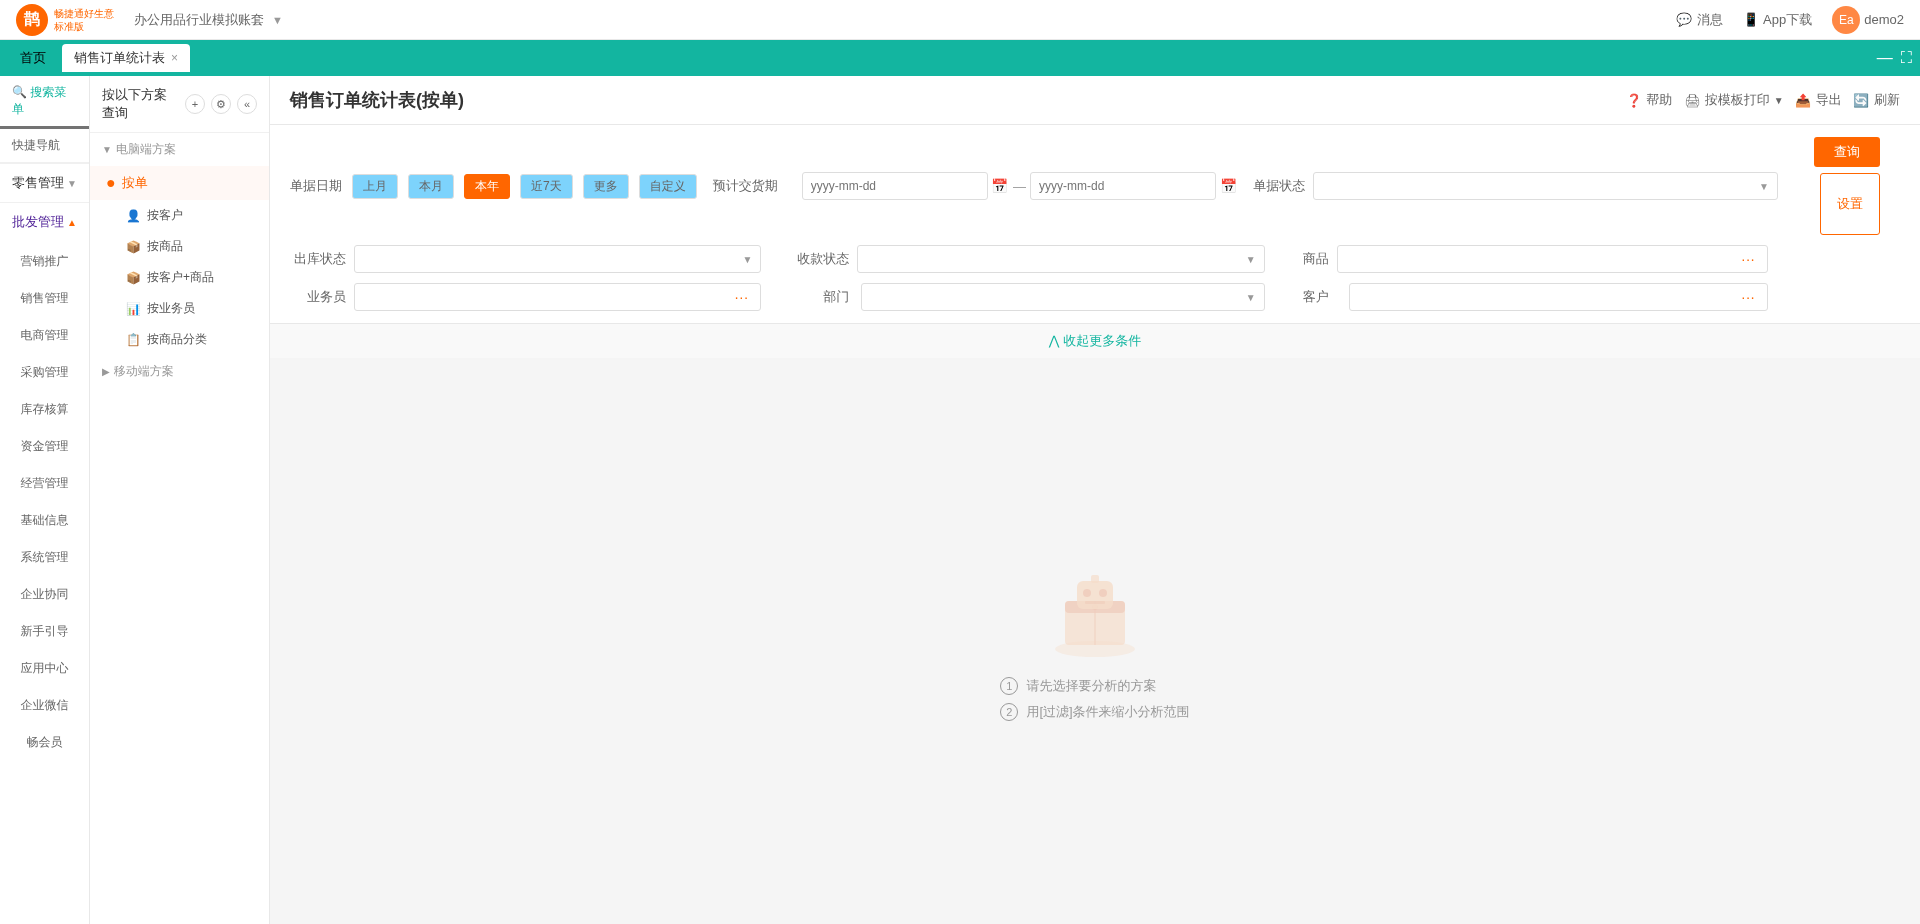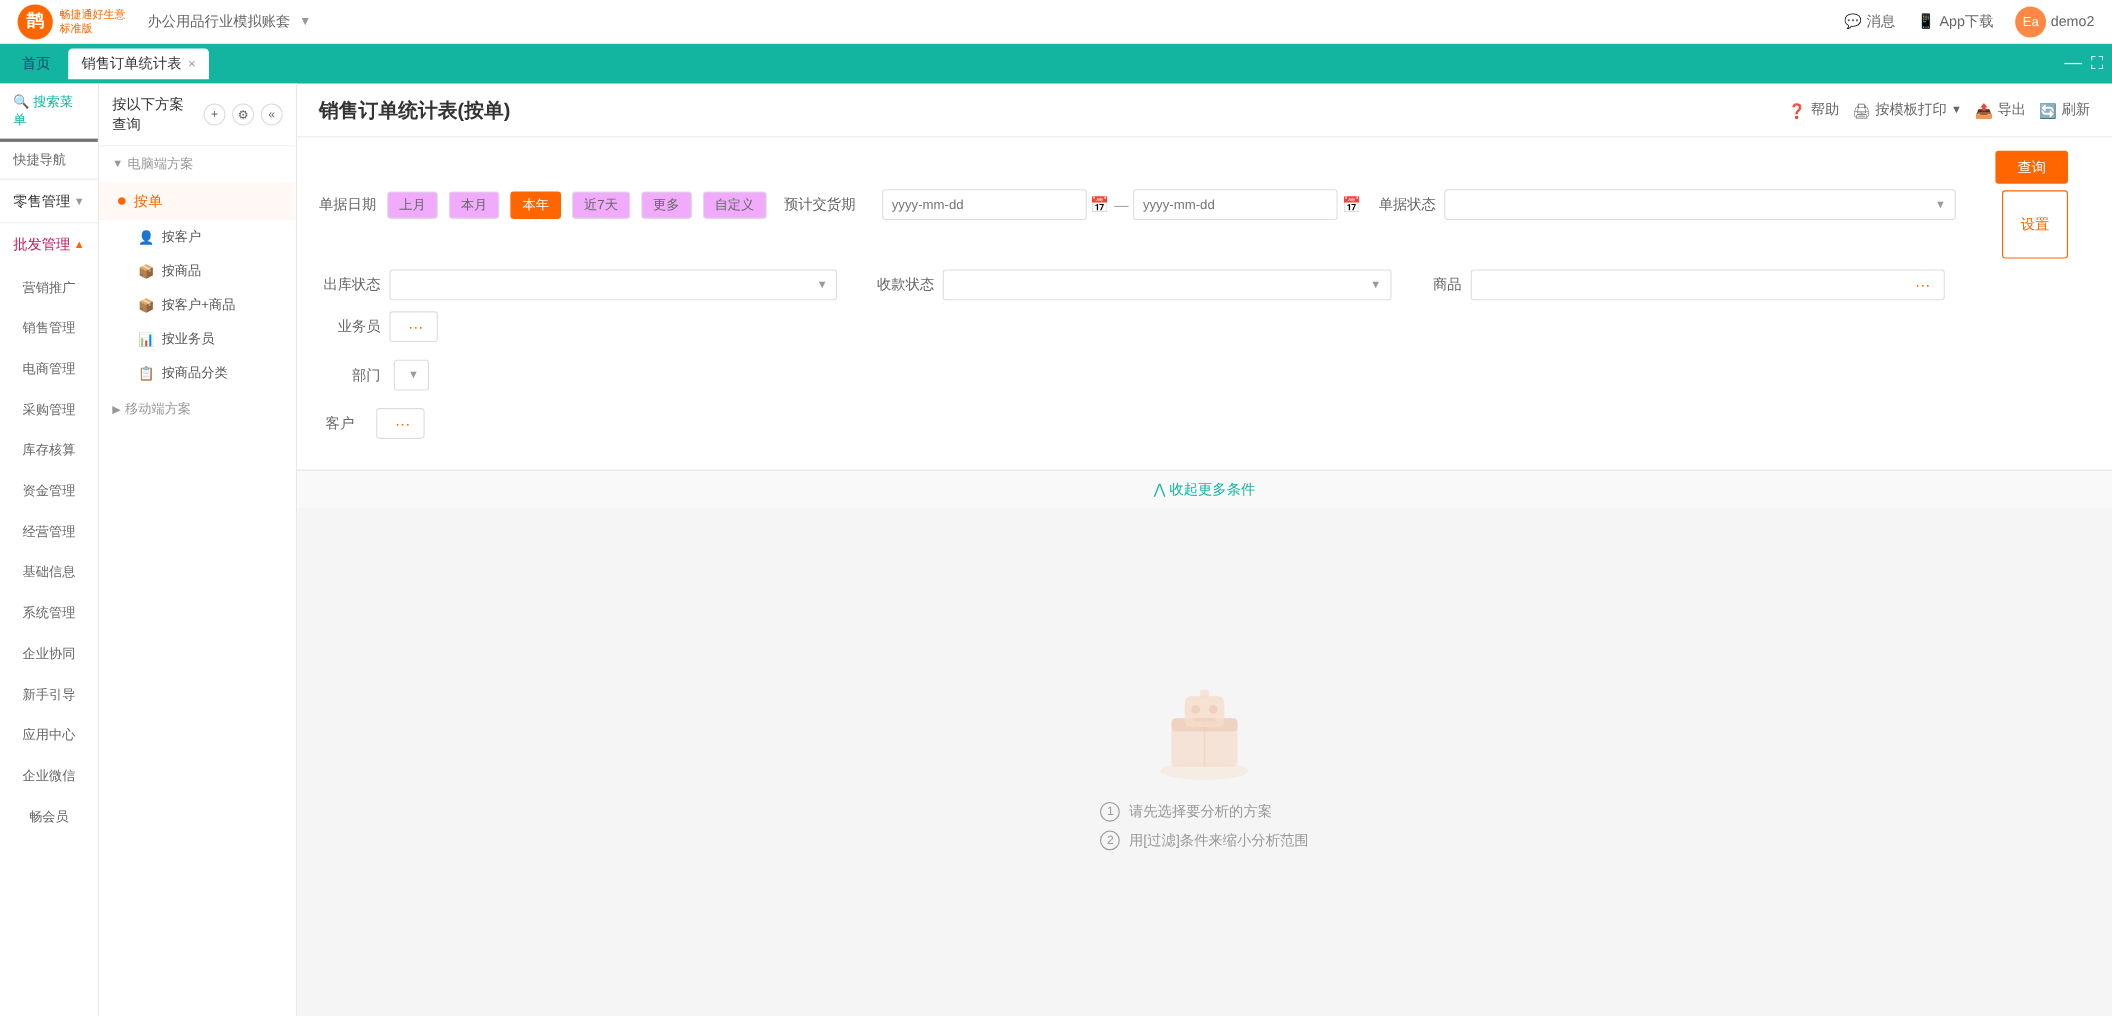--- a/index.html
+++ b/index.html
@@ -37,21 +37,21 @@
       gap: 4px;
     }
     .tab-item {
       height: 28px;
       padding: 0 12px;
       border-radius: 4px 4px 0 0;
       display: flex; align-items: center; gap: 6px;
       cursor: pointer; font-size: 13px; color: #fff;
     }
     .tab-item.active { background: #fff; color: #333; border-radius: 4px 4px 0 0; }
-    .tab-home { color: #0c4a6e; }
+    .tab-home { color: #000000; }
     .tab-close { font-size: 12px; color: #999; cursor: pointer; }
     .tab-bar-right { margin-left: auto; display: flex; align-items: center; gap: 8px; }
     .tab-bar-btn { color: #fff; cursor: pointer; font-size: 16px; }
 
     
     .main-layout { display: flex; height: calc(924px - 76px); }
 
     
     .sidebar {
       width: 90px;
@@ -97,21 +97,21 @@
       background: #fff;
       padding: 12px 20px 0 20px;
       border-bottom: 1px solid #e8e8e8;
       display: flex;
       align-items: center;
       justify-content: space-between;
     }
     .page-title { font-size: 18px; font-weight: bold; color: #333; padding-bottom: 12px; }
     .page-header-actions { display: flex; align-items: center; gap: 12px; padding-bottom: 12px; }
     .header-action-btn { display: flex; align-items: center; gap: 4px; color: #666; font-size: 13px; cursor: pointer; }
-    .date-btn { padding: 3px 10px; border: 1px solid #ddd; border-radius: 3px; background: #f0abfc; cursor: pointer; font-size: 12px; color: #666; }
+    .date-btn { padding: 3px 10px; border: 1px solid #ddd; border-radius: 3px; background: #7dd3fc; cursor: pointer; font-size: 12px; color: #666; }
     .date-btn.active { background: #ff6600; color: #fff; border-color: #ff6600; }
     .filter-ellipsis { color: #ff6600; cursor: pointer; font-size: 14px; padding: 0 4px; }
     .date-input { border: 1px solid #ddd; border-radius: 3px; padding: 4px 8px; font-size: 12px; color: #999; width: 130px; height: 28px; outline: none; }
     .date-icon { color: #ff6600; cursor: pointer; font-size: 14px; }
     .date-sep { color: #999; }
 
     .collapse-row { text-align: center; padding: 8px; cursor: pointer; color: #13b5a0; font-size: 13px; background: #f9f9f9; border-top: 1px solid #e8e8e8; }
 
     
     .query-btn {
@@ -228,21 +228,21 @@
       <span>搜索菜单</span>
     </div>
     <div class="sidebar-nav">
       <span>快捷导航</span>
     </div>
     <div class="sidebar-expand-item">
       <span>零售管理</span>
       <span style="font-size:10px; color:#999;">▼</span>
     </div>
     <div class="sidebar-expand-item" style="color:#ff6600;">
-      <span style="color:#be185d;">批发管理</span>
+      <span style="color:#4c1d95;">批发管理</span>
       <span style="font-size:10px; color:#ff6600;">▲</span>
     </div>
     <div class="sidebar-menu-item">
       <span>营销推广</span>
     </div>
     <div class="sidebar-menu-item">
       <span>销售管理</span>
     </div>
     <div class="sidebar-menu-item">
       <span>电商管理</span>
@@ -407,21 +407,21 @@
         <div style="display:flex; align-items:center; gap:8px; flex:1; padding-right:16px;">
           <span style="font-size:13px; color:#666; white-space:nowrap; min-width:32px; text-align:right;">商品</span>
           <div class="filter-field" style="flex:1;">
             <span class="filter-field-text"></span>
             <span class="filter-ellipsis">···</span>
           </div>
         </div>
         <div style="min-width:100px;"></div>
       </div>
 
-      <div style="display:flex; align-items:flex-start; padding: 10px 20px 12px 20px; gap:16px;flex-direction:column;">
+      <div style="display:flex; align-items:flex-end; padding: 10px 20px 12px 20px; gap:16px;">
         <div style="display:flex; align-items:center; gap:8px; flex:1; padding-right:16px;">
           <span style="font-size:13px; color:#666; white-space:nowrap; min-width:56px; text-align:right;">业务员</span>
           <div class="filter-field" style="flex:1;">
             <span class="filter-field-text"></span>
             <span class="filter-ellipsis">···</span>
           </div>
         </div>
         <div style="display:flex; align-items:center; gap:12px; flex:1; padding-right:16px;">
           <span style="font-size:13px; color:#666; white-space:nowrap; min-width:56px; text-align:right;">部门</span>
           <div class="filter-field" style="flex:1;">

